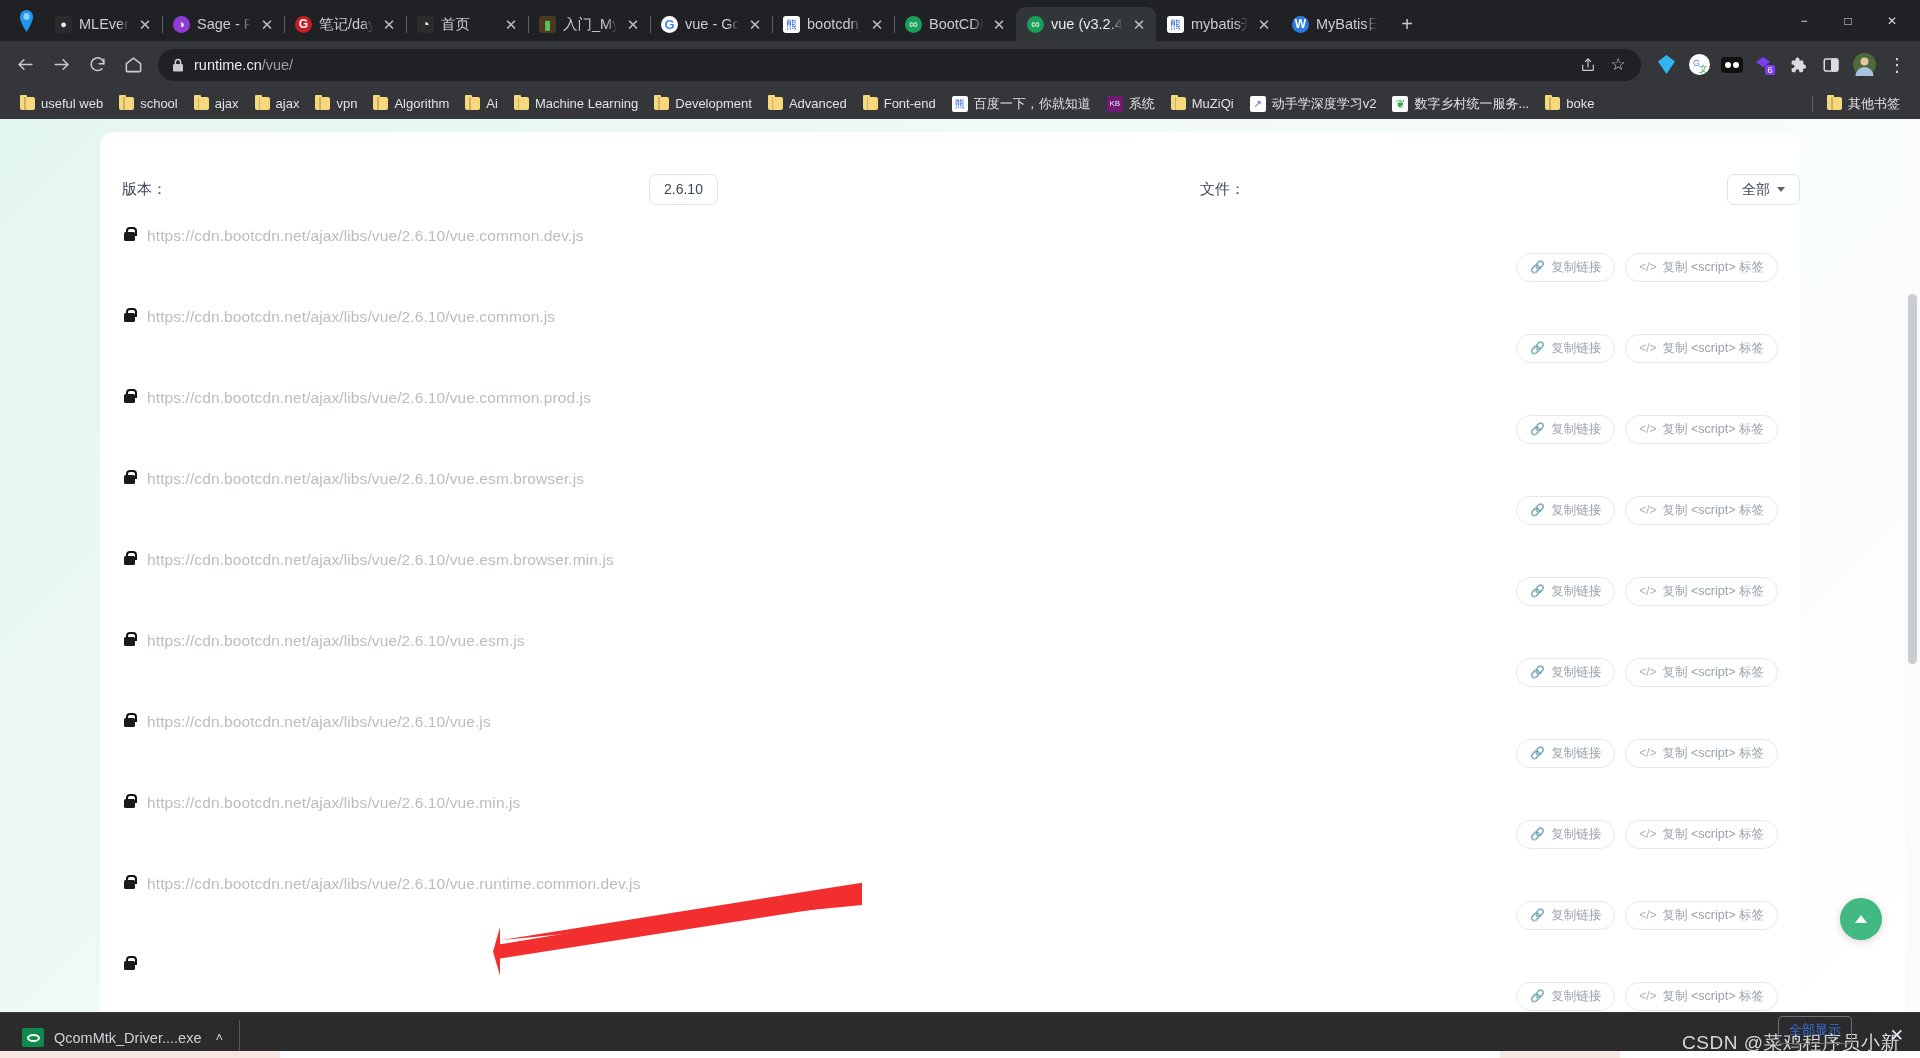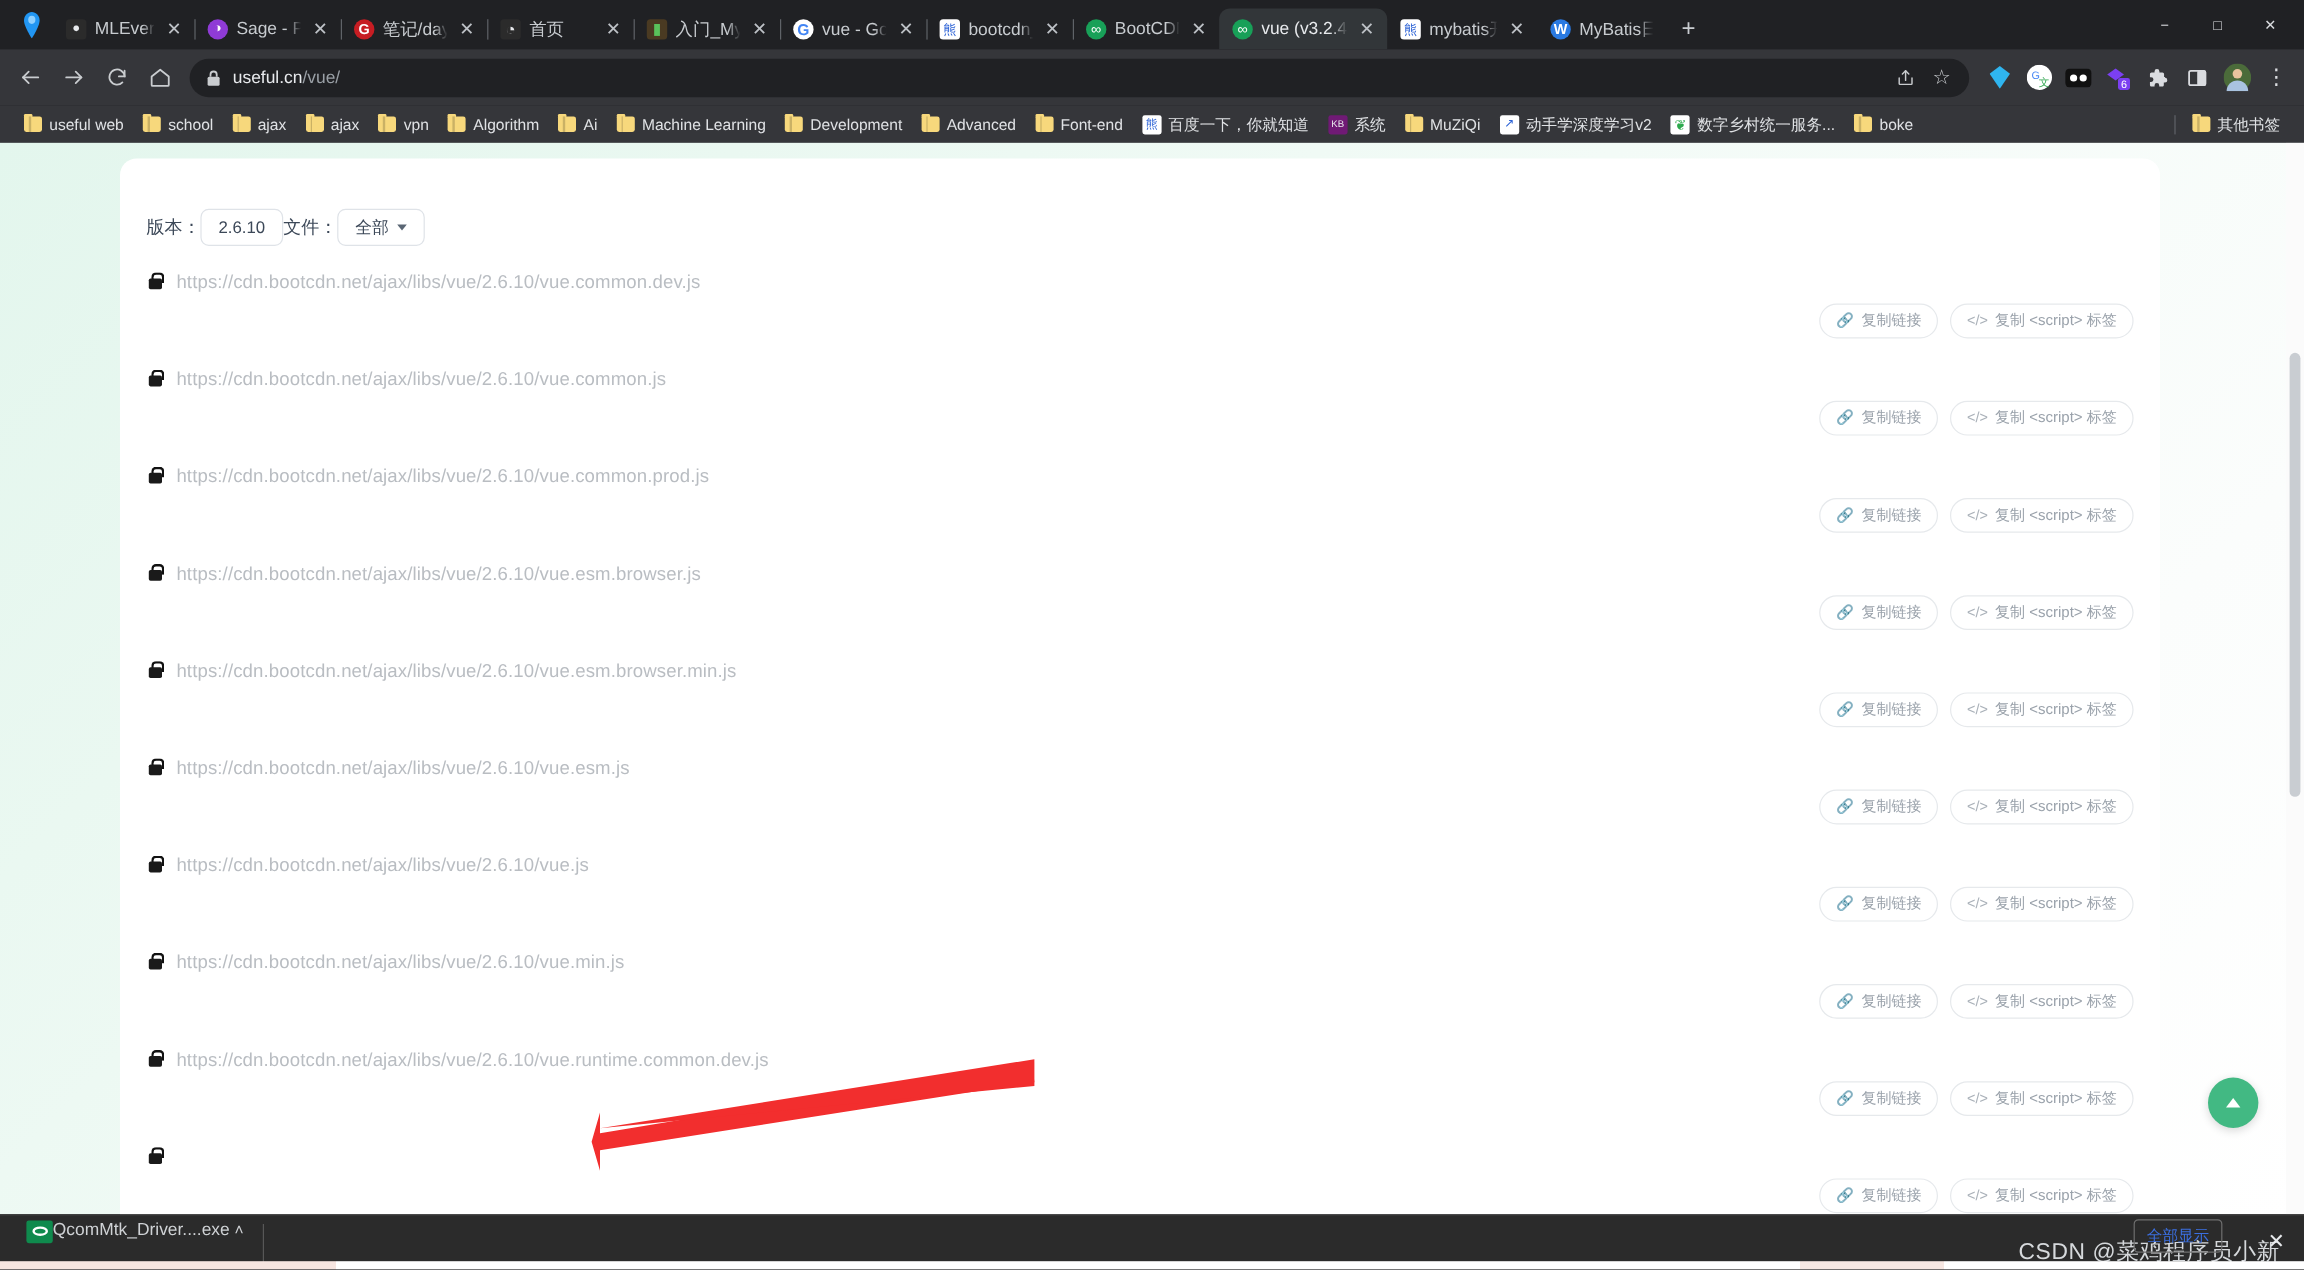--- a/index.html
+++ b/index.html
@@ -123,22 +123,22 @@
   
   .viewport {
     flex: 1 1 auto; position: relative; overflow: hidden;
     background: linear-gradient(135deg, #e3f6ed 0%, #eaf8f1 22%, #f3fbf7 48%, #fbfdfc 78%, #ffffff 100%);
   }
   .page-card {
     position: absolute; left: 100px; right: 120px; top: 13px; bottom: -40px;
     background: #fff; border-radius: 14px;
   }
   .filters {
-    display: flex; align-items: center; gap: 0;
-    padding: 42px 0 0 22px; font-size: 15px; color: #2c3e50;
+    display: flex; align-items: center; gap: 18px;
+    padding: 42px 0 0 22px; font-size: 15px; color: #2c3e50; justify-content: space-between;
   }
   .filter-label { font-size: 15px; color: #3c4858; }
   .pill {
     border: 1px solid #dfe3e8; border-radius: 7px;
     padding: 6px 14px; font-size: 14px; color: #3c4858; background: #fff;
     display: inline-flex; align-items: center; gap: 7px; line-height: 1.2;
   }
   .caret {
     width: 0; height: 0; border-left: 4.5px solid transparent; border-right: 4.5px solid transparent;
     border-top: 5px solid #5a6674; display: inline-block;
@@ -197,21 +197,21 @@
   
   .annot { position: absolute; left: 0; top: 0; width: 100%; height: 100%; pointer-events: none; }
 
   
   .taskbar {
     height: 46px; background: #2b2b2b; flex: none;
     display: flex; align-items: center; position: relative;
     border-top: 1px solid #3a3a3a;
   }
   .task-item {
-    display: flex; align-items: flex-start; 
+    display: flex; align-items: center; gap: 10px;
     padding: 4px 16px 0 22px; height: 46px; color: #cfd2d5; font-size: 14.5px;
   }
   .task-ico {
     width: 22px; height: 19px; background: #0f8a4d; border-radius: 2px;
     display: flex; align-items: center; justify-content: center;
   }
   .task-ico .oval { width: 13px; height: 8px; border: 2px solid #fff; border-radius: 50%; }
   .task-chev { color: #cfd2d5; font-size: 13px; margin-left: 4px; }
   .task-div { width: 1px; height: 32px; background: #575757; }
   .watermark {
@@ -342,21 +342,21 @@
         </svg>
     </div>
 
     <div class="omnibox">
       <span style="display:flex">
         <svg width="12" height="14" viewBox="0 0 12 14">
             <rect x="1" y="6" width="10" height="7.5" rx="1.3" fill="#c9cccf"></rect>
             <path d="M3.4 6V4.2a2.6 2.6 0 0 1 5.2 0V6" stroke="#c9cccf" stroke-width="1.5" fill="none"></path>
           </svg>
       </span>
-      <span class="url"><span>useful.cn</span><span class="path">/vue/</span></span>
+      <span class="url"><span>runtime.cn</span><span class="path">/vue/</span></span>
       <span class="omnibox-right">
         <span class="omnibox-icon">
           <svg width="16" height="16" viewBox="0 0 24 24" fill="none" stroke="#c9cccf" stroke-width="1.8" stroke-linecap="round" stroke-linejoin="round">
               <path d="M4 12v7a1 1 0 0 0 1 1h14a1 1 0 0 0 1-1v-7"></path>
               <path d="M12 15V3"></path>
               <path d="M8 7l4-4 4 4"></path>
             </svg>
         </span>
         <span class="omnibox-icon" style="font-size:17px">☆</span>
       </span>

